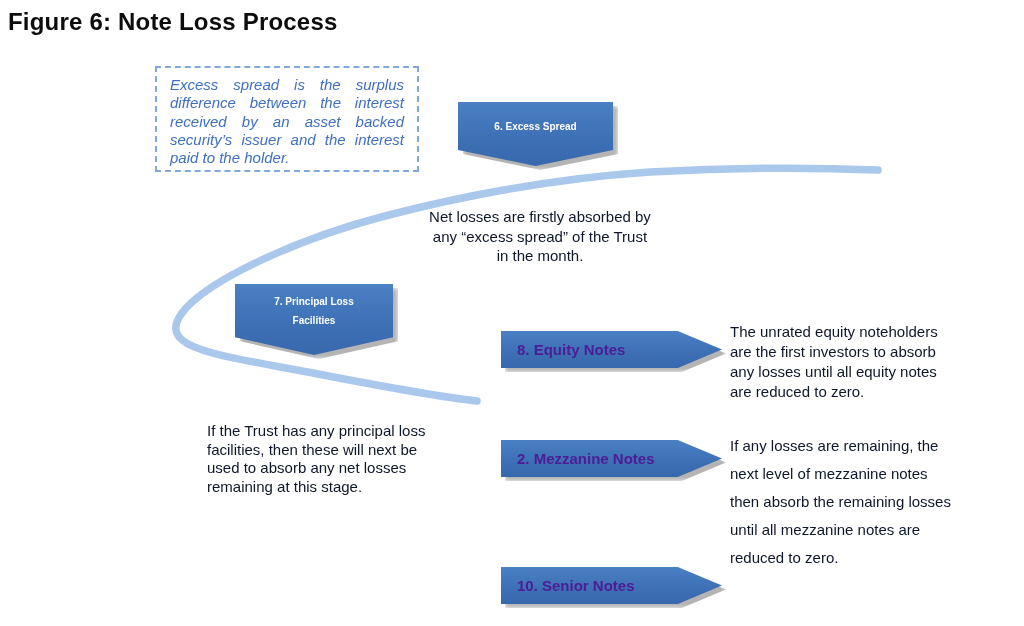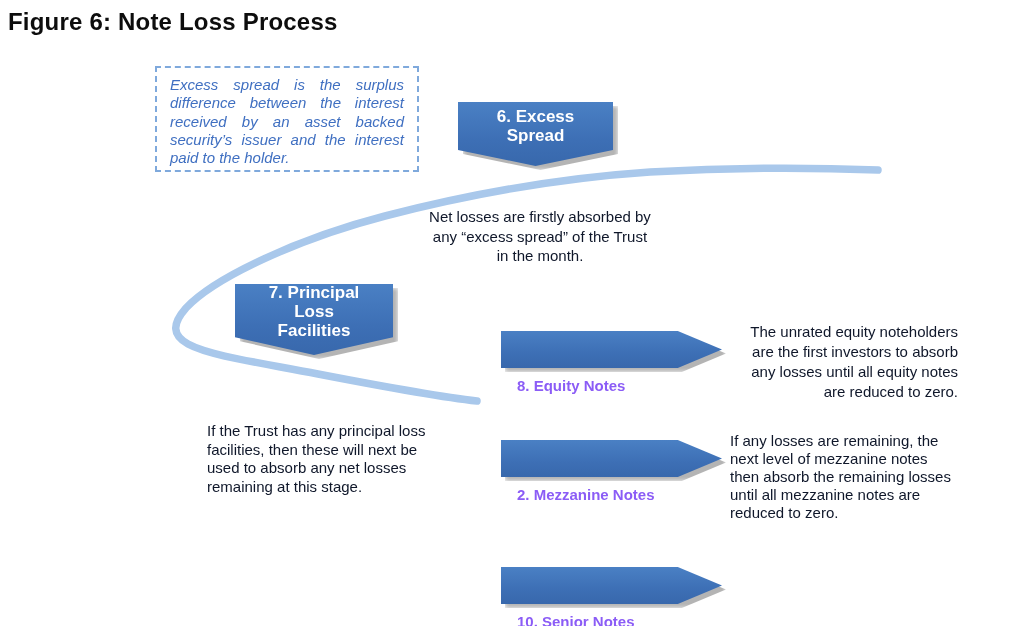--- a/index.html
+++ b/index.html
@@ -26,48 +26,48 @@
   
   .banner{z-index:4;}
   .banner .shadow,.banner .fill{
     position:absolute;left:0;top:0;width:100%;height:100%;
     clip-path:polygon(0 0,100% 0,100% 75%,50% 100%,0 75%);
   }
   .banner .shadow{background:#9b9b9b;transform:translate(5px,4px);filter:blur(2px);opacity:.75;}
   .banner .fill{background:linear-gradient(180deg,#4a80c4 0%,#3d6fb5 60%,#3868ac 100%);}
   .banner .label{
     position:relative;z-index:2;display:flex;align-items:center;justify-content:center;
-    text-align:center;color:#ffffff;font-weight:bold;font-size:17px;line-height:19px;
+    text-align:center;color:#ffffff;font-weight:bold;font-size:10px;line-height:19px;
     margin:0 auto;
   }
   #banner-6{left:458px;top:102px;width:155px;height:64px;}
   #banner-6 .label{width:100px;height:48px;}
   #banner-7{left:235px;top:284px;width:158px;height:71px;}
   #banner-7 .label{width:112px;height:54px;}
   
   .arrow{z-index:4;width:221px;height:37px;}
   .arrow .shadow,.arrow .fill{
     position:absolute;left:0;top:0;width:100%;height:100%;
     clip-path:polygon(0 0,80% 0,100% 50%,80% 100%,0 100%);
   }
   .arrow .shadow{background:#9b9b9b;transform:translate(4px,4px);filter:blur(2px);opacity:.75;}
   .arrow .fill{background:linear-gradient(180deg,#4a80c4 0%,#3d6fb5 60%,#3868ac 100%);}
   .arrow .label{
     position:relative;z-index:2;display:flex;align-items:center;height:100%;
-    padding-left:16px;color:#8b5cf6;font-weight:bold;font-size:15px;margin-top:36px;
+    padding-left:16px;color:#4c1d95;font-weight:bold;font-size:15px;
   }
   #arrow-8{left:501px;top:331px;}
   #arrow-9{left:501px;top:440px;}
   #arrow-10{left:501px;top:567px;}
   
   .desc{font-size:15px;color:#0f172a;z-index:2;}
   #desc-6{left:425px;top:207px;width:230px;text-align:center;line-height:19.5px;}
   #desc-7{left:207px;top:392px;width:226px;text-align:left;line-height:18.5px;margin-top:30px;}
-  #desc-8{left:730px;top:322px;width:228px;text-align:right;line-height:20px;}
-  #desc-9{left:730px;top:432px;width:230px;text-align:left;line-height:18px;}
+  #desc-8{left:730px;top:322px;width:228px;text-align:left;line-height:20px;}
+  #desc-9{left:730px;top:432px;width:230px;text-align:left;line-height:28px;}
   #desc-10{left:730px;top:557px;width:228px;text-align:left;line-height:20px;}
 </style>
 </head>
 <body>
 
 <div id="canvas">
 
   <div id="page-title" class="abs">Figure 6: Note Loss Process</div>
 
   <svg id="swoosh" class="abs" width="1024" height="626" viewBox="0 0 1024 626" aria-hidden="true">

